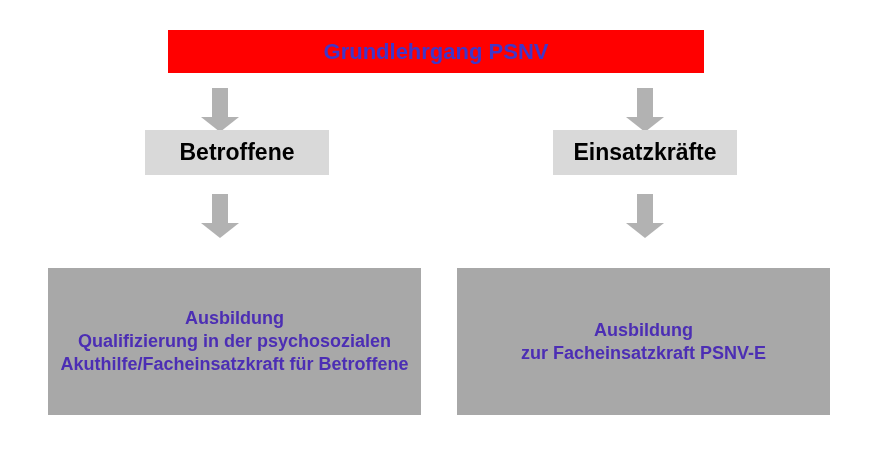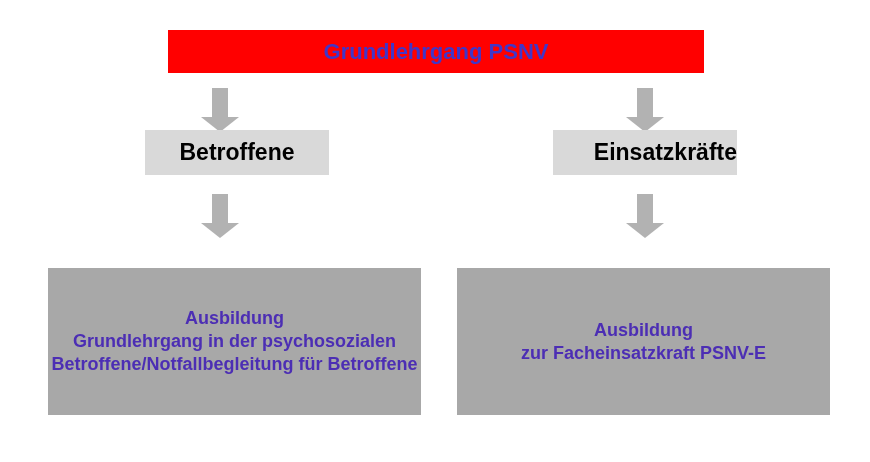--- a/index.html
+++ b/index.html
@@ -40,21 +40,21 @@
     font-weight: bold;
   }
   .branch-box {
     top: 130px; width: 184px; height: 45px;
     background: var(--branch-bg);
     color: var(--branch-text);
     font-size: 23px;
     font-weight: bold;
   }
   .branch-box.left  { left: 145px; }
-  .branch-box.right { left: 553px; justify-content: flex-end; }
+  .branch-box.right { left: 553px; }
   .outcome-box {
     top: 268px; width: 373px; height: 147px;
     background: var(--outcome-bg);
     color: var(--outcome-text);
     font-size: 18px;
     font-weight: bold;
     line-height: 23px;
     flex-direction: column;
   }
   .outcome-box.left  { left: 48px;  }
@@ -108,21 +108,21 @@
   </div>
   <div class="arrow row2 col-right">
     <svg viewBox="0 0 38 44" xmlns="http://www.w3.org/2000/svg" aria-hidden="true">
       <rect x="11" y="0" width="16" height="30" fill="currentColor"></rect>
       <polygon points="0,29 38,29 19,44" fill="currentColor"></polygon>
     </svg>
   </div>
 
   <div class="box outcome-box left">
     <div>Ausbildung</div>
-    <div>Grundlehrgang in der psychosozialen</div>
-    <div>Betroffene/Notfallbegleitung für Betroffene</div>
+    <div>Qualifizierung in der psychosozialen</div>
+    <div>Akuthilfe/Facheinsatzkraft für Betroffene</div>
   </div>
   <div class="box outcome-box right">
     <div>Ausbildung</div>
     <div>zur Facheinsatzkraft PSNV-E</div>
   </div>
 
 </div>
 
 </body></html>

